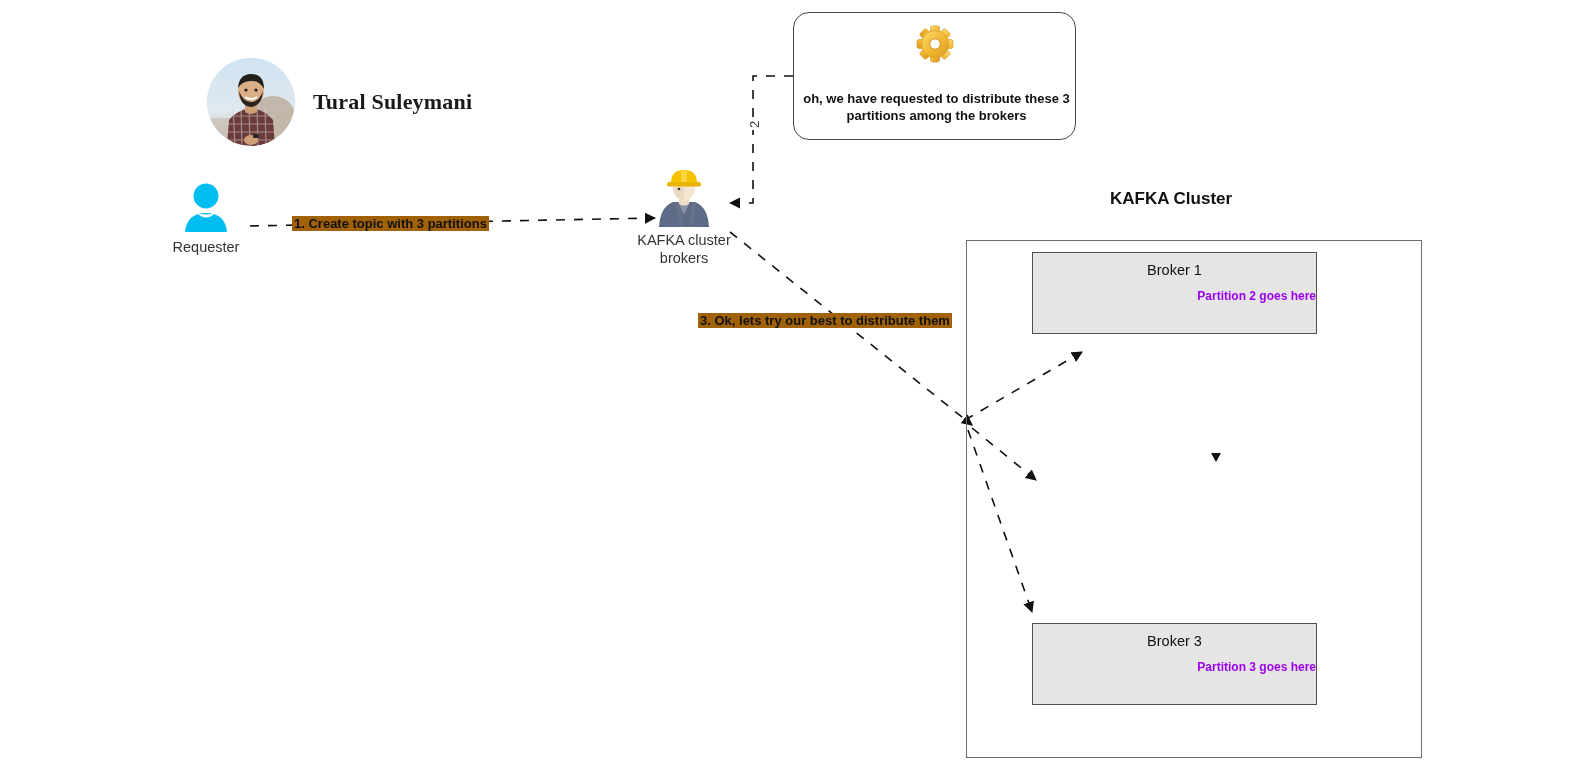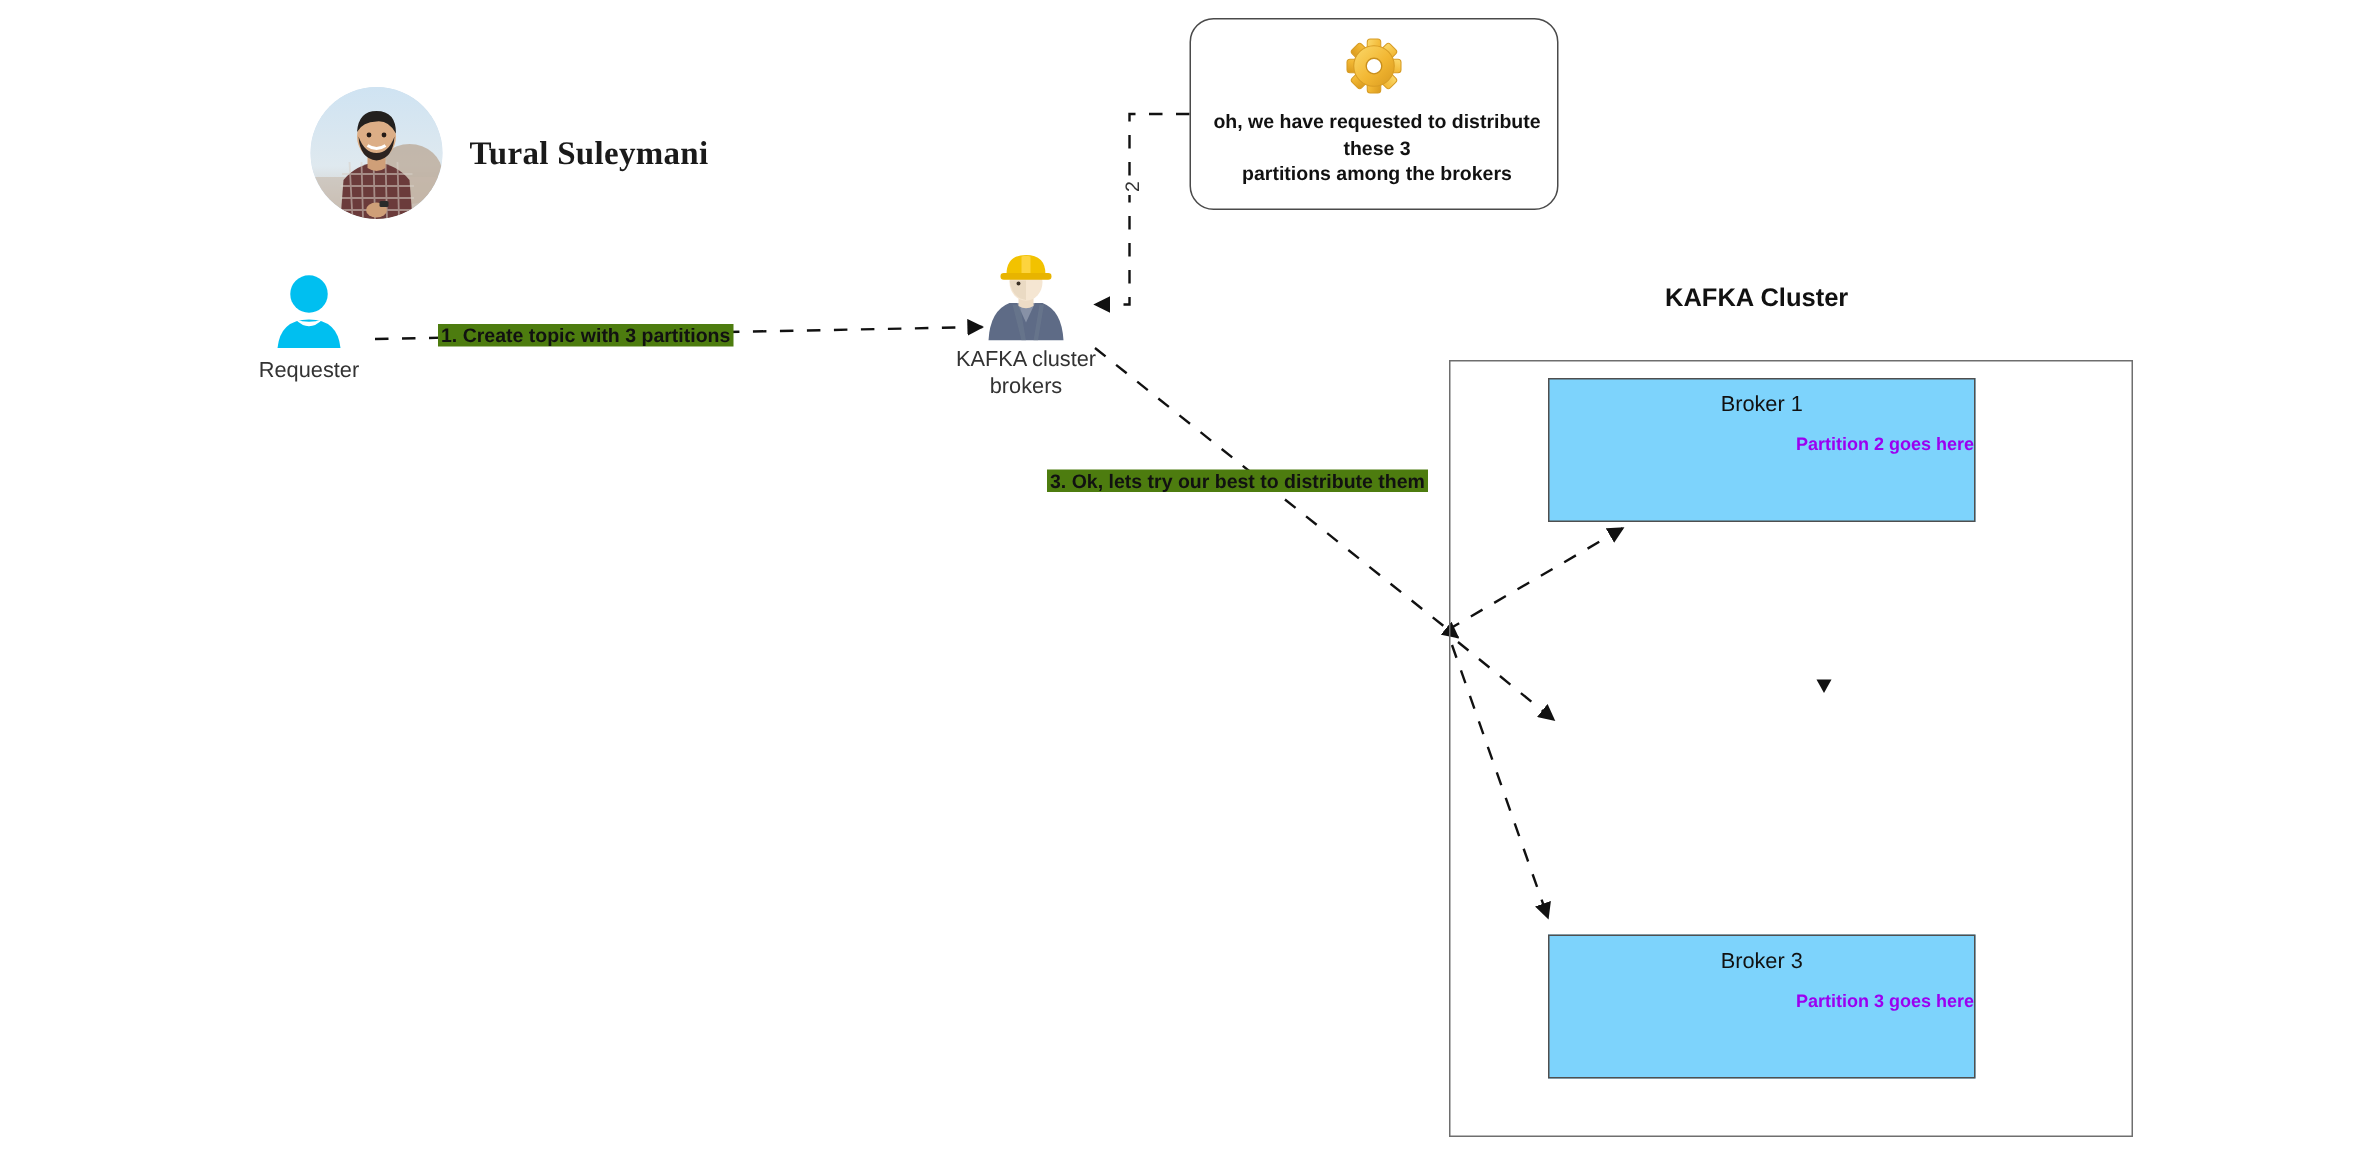--- a/index.html
+++ b/index.html
@@ -83,21 +83,21 @@
     font-size: 14.5px;
     color: #333333;
     line-height: 1.25;
   }
 
   
   #speech-bubble {
     position: absolute;
     left: 793px;
     top: 12px;
-    width: 246px;
+    width: 283px;
     height: 128px;
     border: 1.6px solid #4a4a4a;
     border-radius: 16px;
     background: #ffffff;
     box-sizing: border-box;
   }
   #bubble-gear {
     position: absolute;
     left: 50%;
     top: 10px;
@@ -134,23 +134,23 @@
     width: 456px;
     height: 518px;
     border: 1.6px solid #6e6e6e;
     background: transparent;
     box-sizing: border-box;
   }
   .broker-box {
     position: absolute;
     left: 1032px;
     width: 285px;
-    height: 96px;
+    height: 82px;
     border: 1.5px solid #4f4f4f;
-    background: #7dd3fc;
+    background: #e5e5e5;
     box-sizing: border-box;
     text-align: center;
   }
   #broker-1 { top: 252px; }
   #broker-2 { top: 412px; }
   #broker-3 { top: 623px; }
   .broker-title {
     margin-top: 9px;
     font-size: 14.5px;
     color: #111111;
@@ -163,21 +163,21 @@
     text-align: right;
   }
 
   
   .edge-label {
     position: absolute;
     font-size: 13px;
     font-weight: bold;
     color: #111111;
     white-space: nowrap;
-    background: #4d7c0f;
+    background: #a16207;
     padding: 0 2px;
   }
   #label-create { left: 292px; top: 216px; }
   #label-distribute { left: 698px; top: 313px; }
   #label-two {
     position: absolute;
     left: 747px;
     top: 130px;
     font-size: 13px;
     color: #333333;

